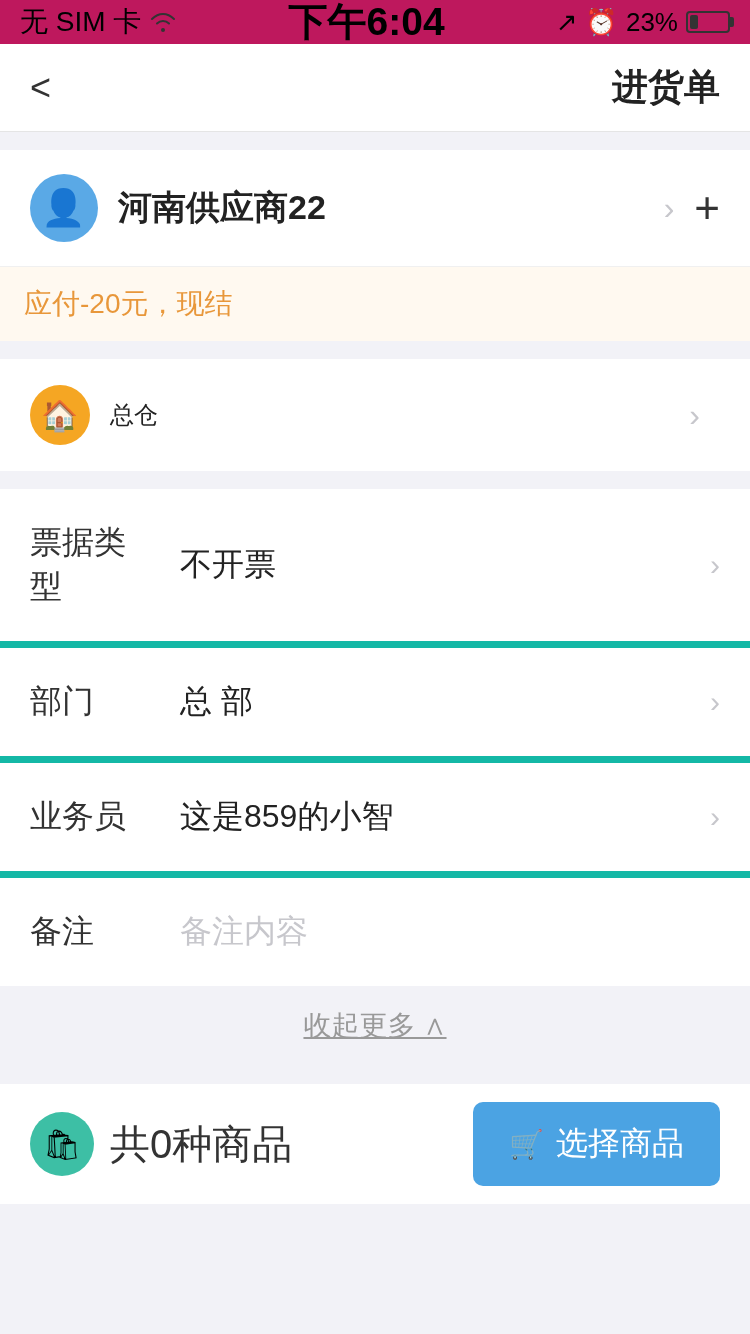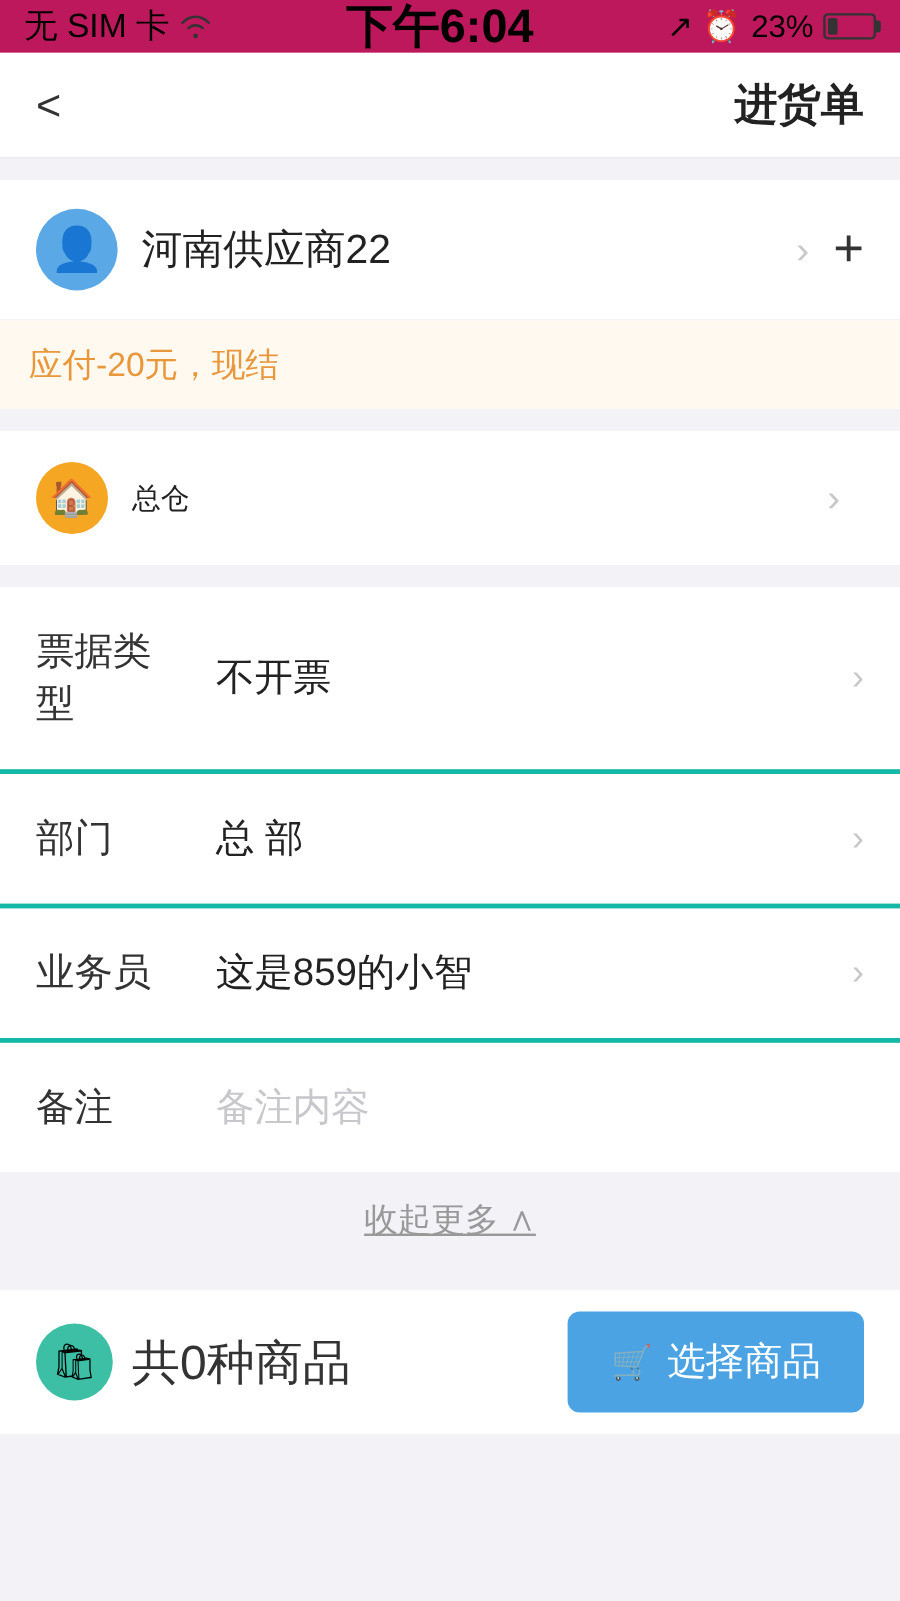--- a/index.html
+++ b/index.html
@@ -113,20 +113,21 @@
       flex-shrink: 0;
     }
     .avatar-person-icon {
       color: #fff;
       font-size: 36px;
     }
     .supplier-name {
       flex: 1;
       font-size: 34px;
       color: #222;
+      font-weight: bold;
     }
     .chevron-right {
       color: #c7c7cc;
       font-size: 32px;
       margin-right: 20px;
     }
     .plus-btn {
       font-size: 44px;
       color: #333;
       font-weight: 300;
@@ -172,21 +173,21 @@
     }
 
     
     .form-section {
       background: #fff;
     }
     .form-row {
       display: flex;
       align-items: center;
       padding: 32px 30px;
-      border-bottom: 4px solid #14b8a6;
+      border-bottom: 7px solid #14b8a6;
       cursor: pointer;
     }
     .form-row:last-child {
       border-bottom: none;
     }
     .form-label {
       font-size: 32px;
       color: #333;
       width: 120px;
       flex-shrink: 0;

